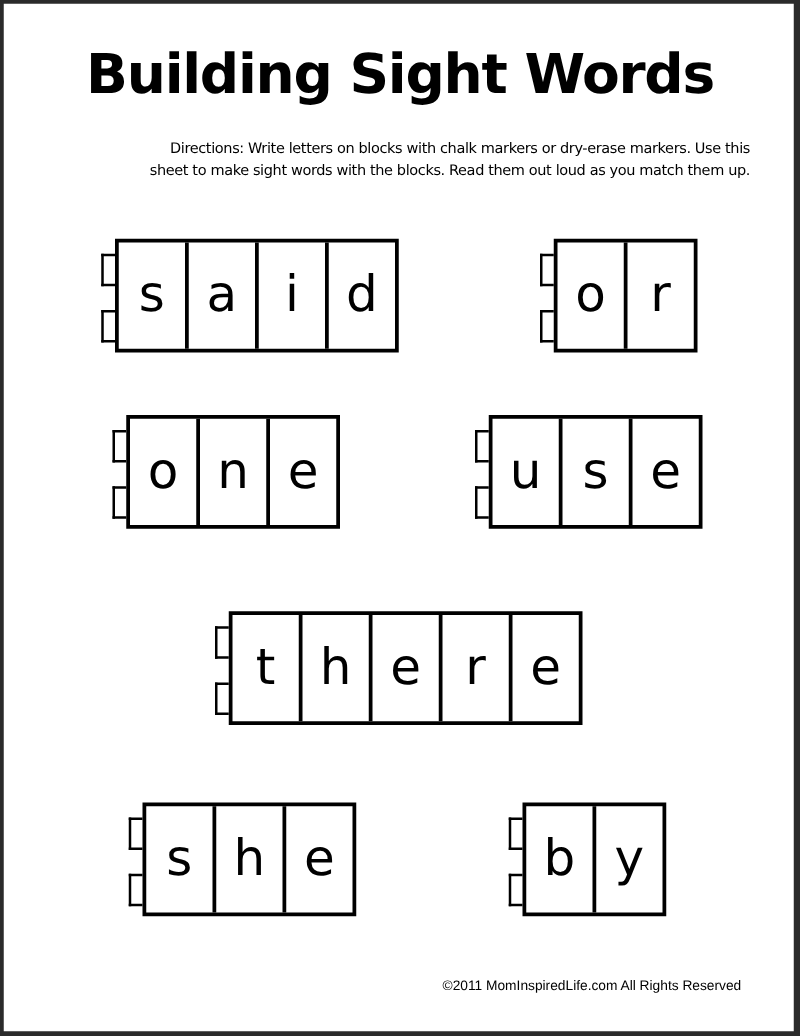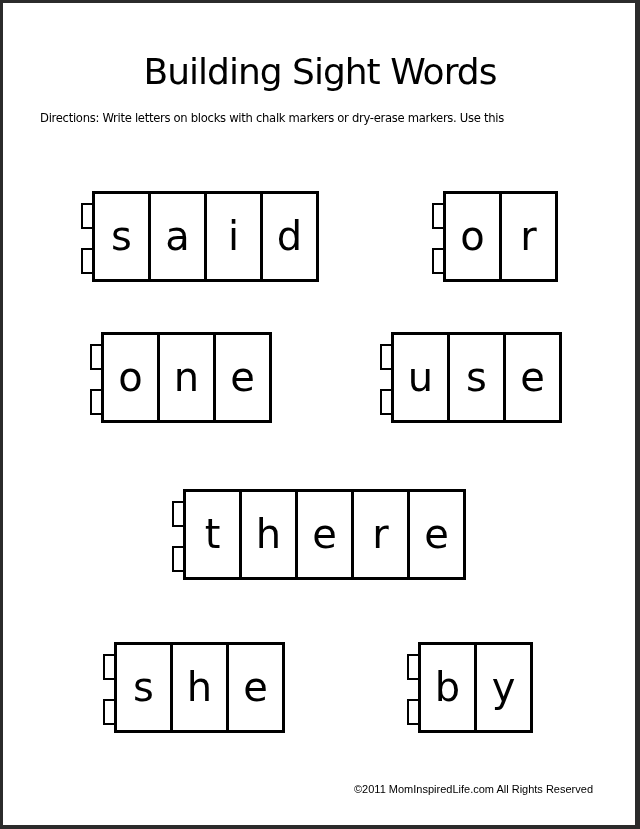--- a/index.html
+++ b/index.html
@@ -10,41 +10,41 @@
       font-family: "DejaVu Sans", sans-serif;
     }
     .page {
       position: absolute;
       left: 3px; top: 3px;
       width: 632px; height: 822px;
       background: #ffffff;
     }
     .title {
       position: absolute;
-      left: 0; top: 44px;
+      left: 0; top: 32px;
       width: 640px;
       text-align: center;
       font-family: "DejaVu Sans", sans-serif;
-      font-weight: normal;
-      font-size: 36px;
+      font-weight: bold;
+      font-size: 44px;
       letter-spacing: -1px;
       color: #000;
       line-height: 56px;
     }
     .directions {
       position: absolute;
       left: 40px; top: 109px;
       width: 560px;
       font-family: "DejaVu Sans", sans-serif;
       font-size: 11.6px;
       line-height: 18px;
       letter-spacing: -0.3px;
       color: #000;
     }
-    .directions span { display: block; white-space: nowrap; }
+    .directions span { display: block; white-space: nowrap; text-align: right; }
     .block {
       position: absolute;
       height: 91px;
     }
     .block .studs {
       position: absolute;
       left: 0; top: 0;
       width: 12px; height: 91px;
     }
     .block .stud {
@@ -91,20 +91,21 @@
   </style>
 </head>
 <body>
 
 <div class="page"></div>
 
 <h1 class="title">Building Sight Words</h1>
 
 <div class="directions">
   <span>Directions: Write letters on blocks with chalk markers or dry-erase markers. Use this</span>
+  <span>sheet to make sight words with the blocks. Read them out loud as you match them up.</span>
 </div>
 
 <div class="block" style="left:81px; top:191px;">
   <div class="studs">
     <div class="stud s1"></div>
     <div class="stud s2"></div>
   </div>
   <div class="body">
     <div class="cell">s</div>
     <div class="cell">a</div>

